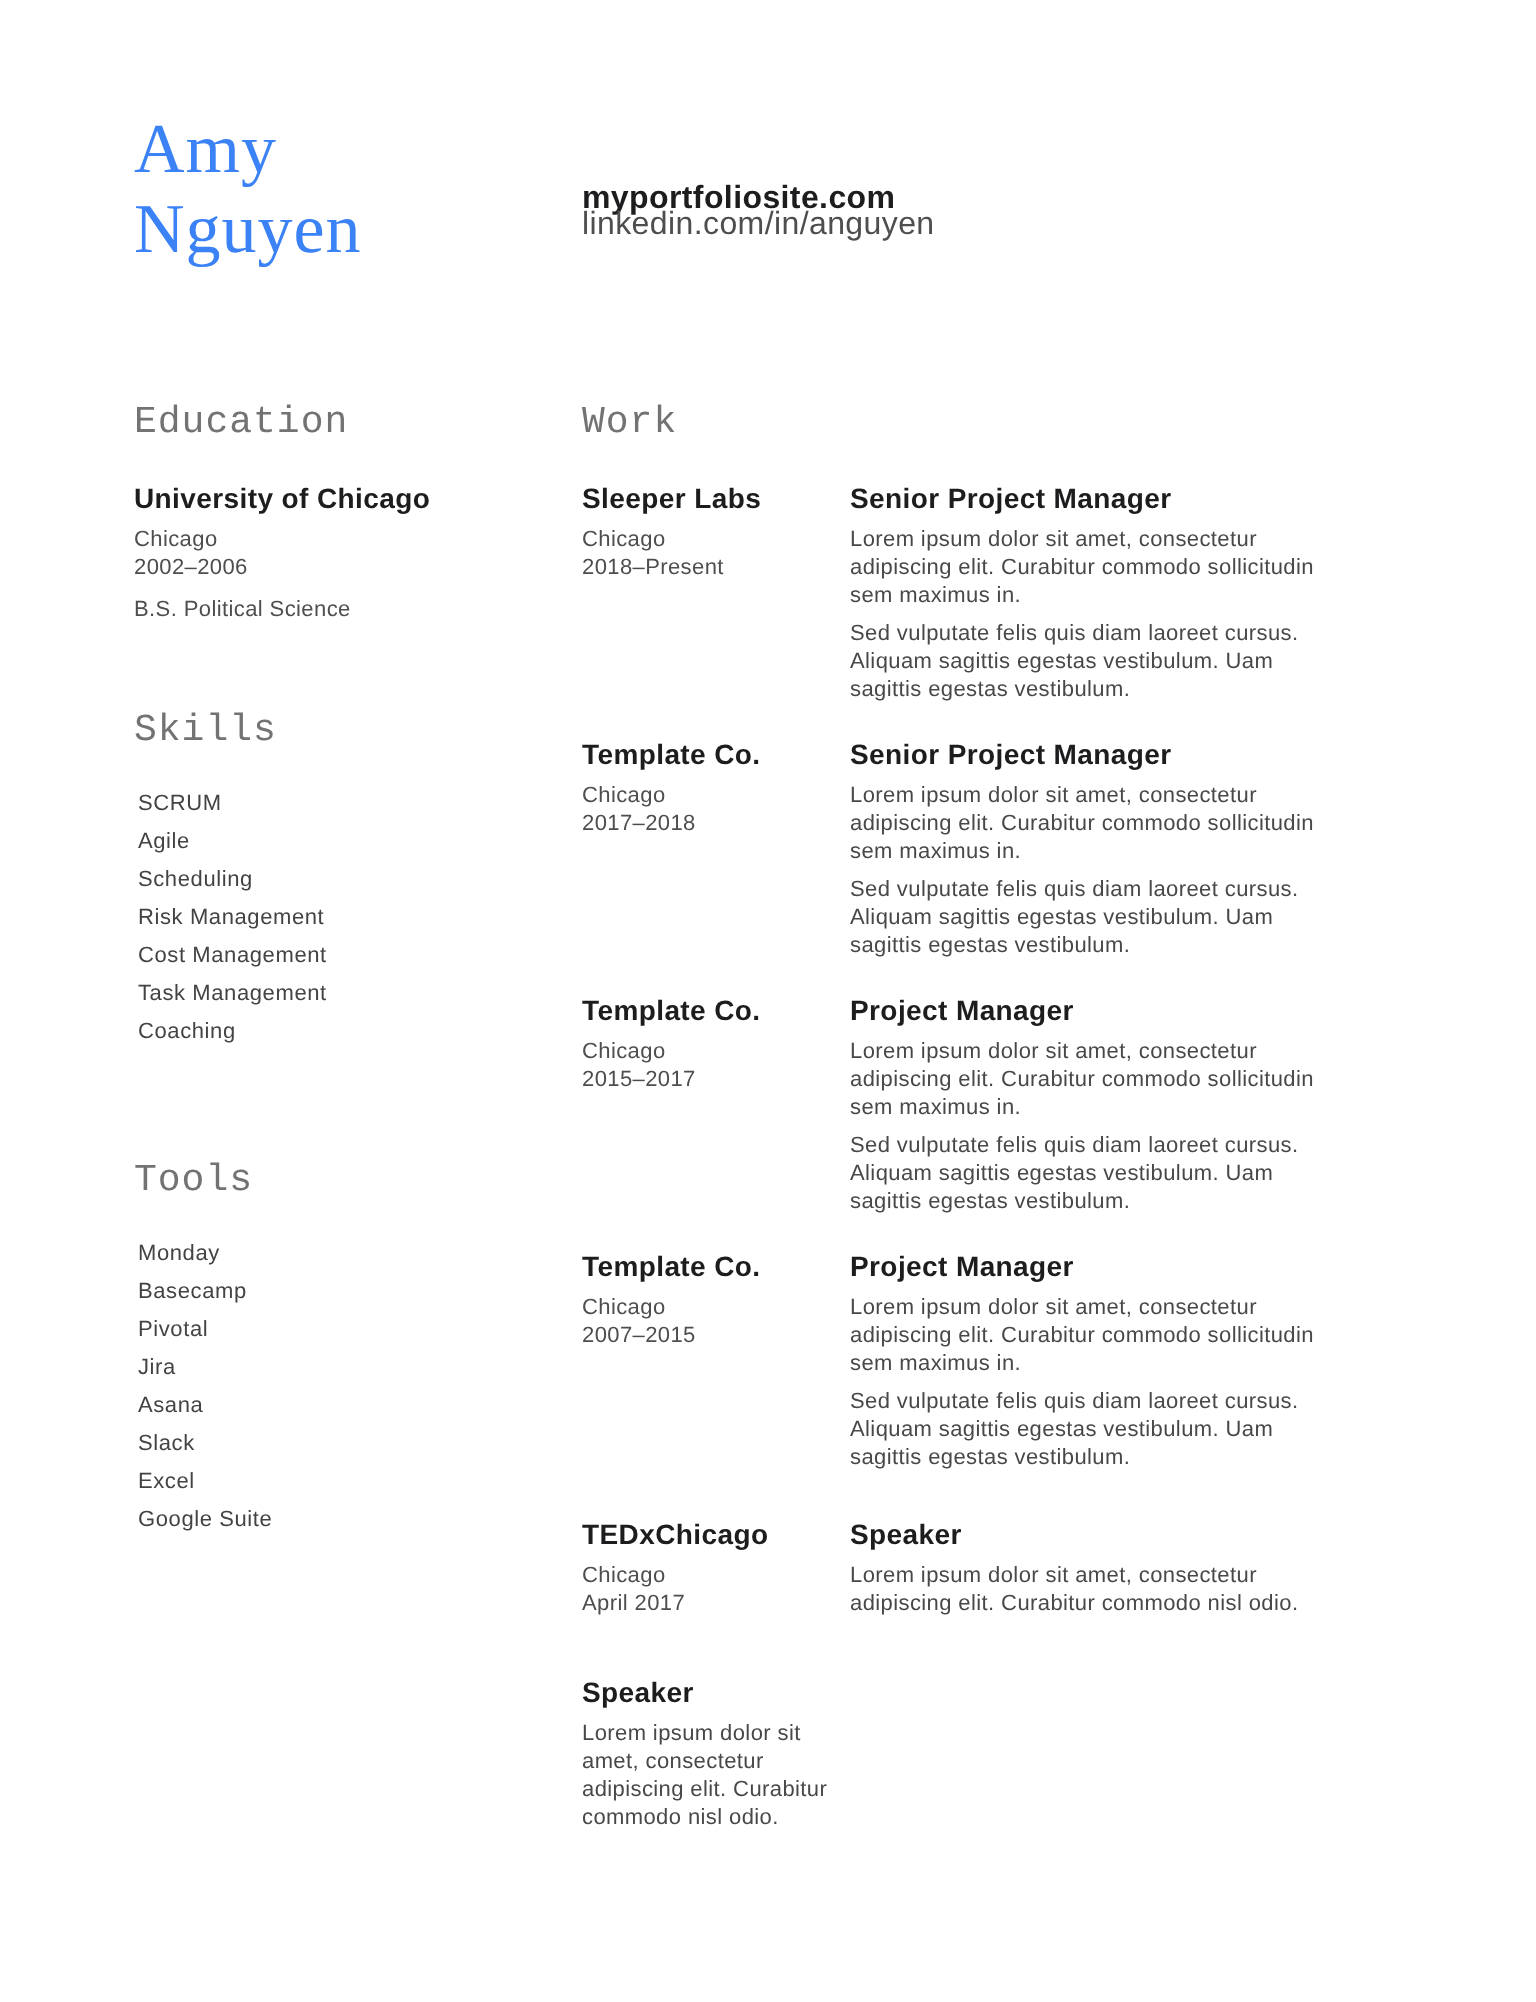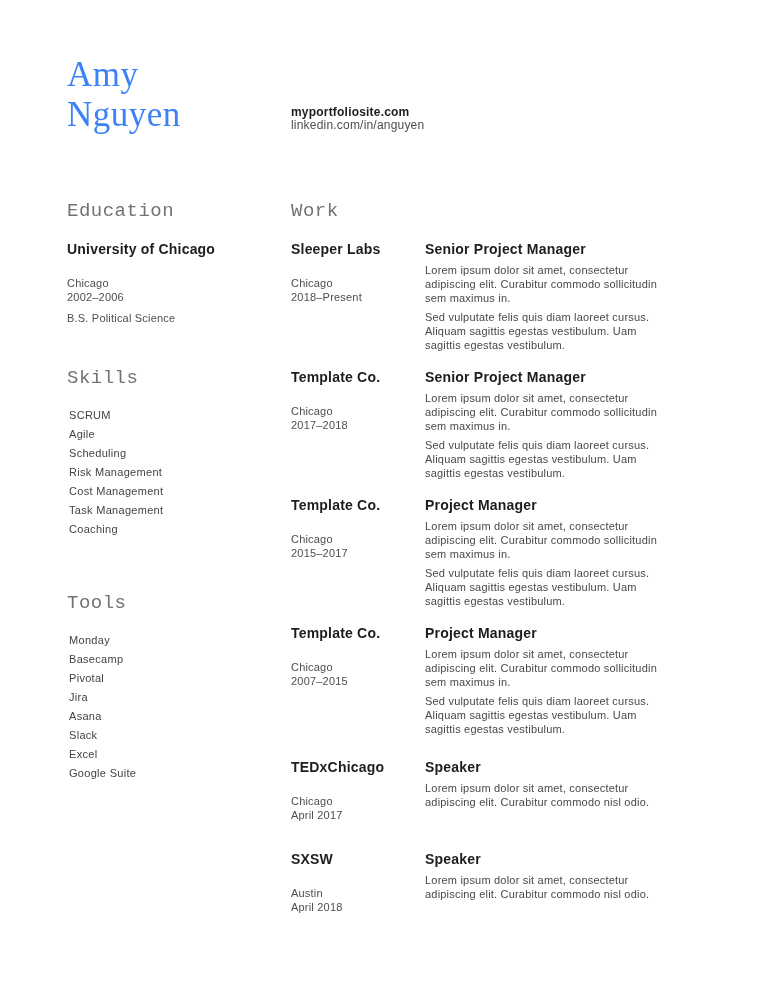--- a/index.html
+++ b/index.html
@@ -29,25 +29,25 @@
   .name {
     font-family: "Liberation Serif", "DejaVu Serif", serif;
     font-weight: 400;
     font-size: 35px;
     line-height: 40px;
     letter-spacing: 0.5px;
     color: #3b82f6;
     white-space: pre-line;
   }
   .contact {
-    font-size: 12px;
+    font-size: 16px;
     line-height: 13px;
     letter-spacing: 0.2px;
     color: var(--text-secondary);
-    margin-bottom: 3px;
+    margin-bottom: 16px;
   }
   .contact .site {
     font-weight: 700;
     color: var(--text-primary);
   }
   
   .body-row {
     display: grid;
     grid-template-columns: 224px 1fr;
     margin-top: 61px;
@@ -66,21 +66,21 @@
     font-size: 14px;
     line-height: 14px;
     letter-spacing: 0.2px;
     color: var(--text-primary);
   }
   .meta {
     font-size: 11px;
     line-height: 14px;
     letter-spacing: 0.2px;
     color: var(--text-secondary);
-    margin-top: 20px;
+    margin-top: 7px;
   }
   .degree {
     font-size: 11px;
     line-height: 14px;
     letter-spacing: 0.2px;
     color: var(--text-secondary);
     margin-top: 7px;
   }
   
   .section-skills { margin-top: 38px; }
@@ -262,27 +262,20 @@
           </div>
           <div>
             <div class="bold-label">Speaker</div>
             <p>Lorem ipsum dolor sit amet, consectetur
 adipiscing elit. Curabitur commodo nisl odio.</p>
           </div>
         </div>
 
         <div class="entry speak-entry">
           <div>
-            <div class="bold-label">SXSW</div>
-            <div class="meta">
-              <div>Austin</div>
-              <div>April 2018</div>
-            </div>
-          </div>
-          <div>
             <div class="bold-label">Speaker</div>
             <p>Lorem ipsum dolor sit amet, consectetur
 adipiscing elit. Curabitur commodo nisl odio.</p>
           </div>
         </div>
       </section>
 
     </main>
   </div>
 </div>

